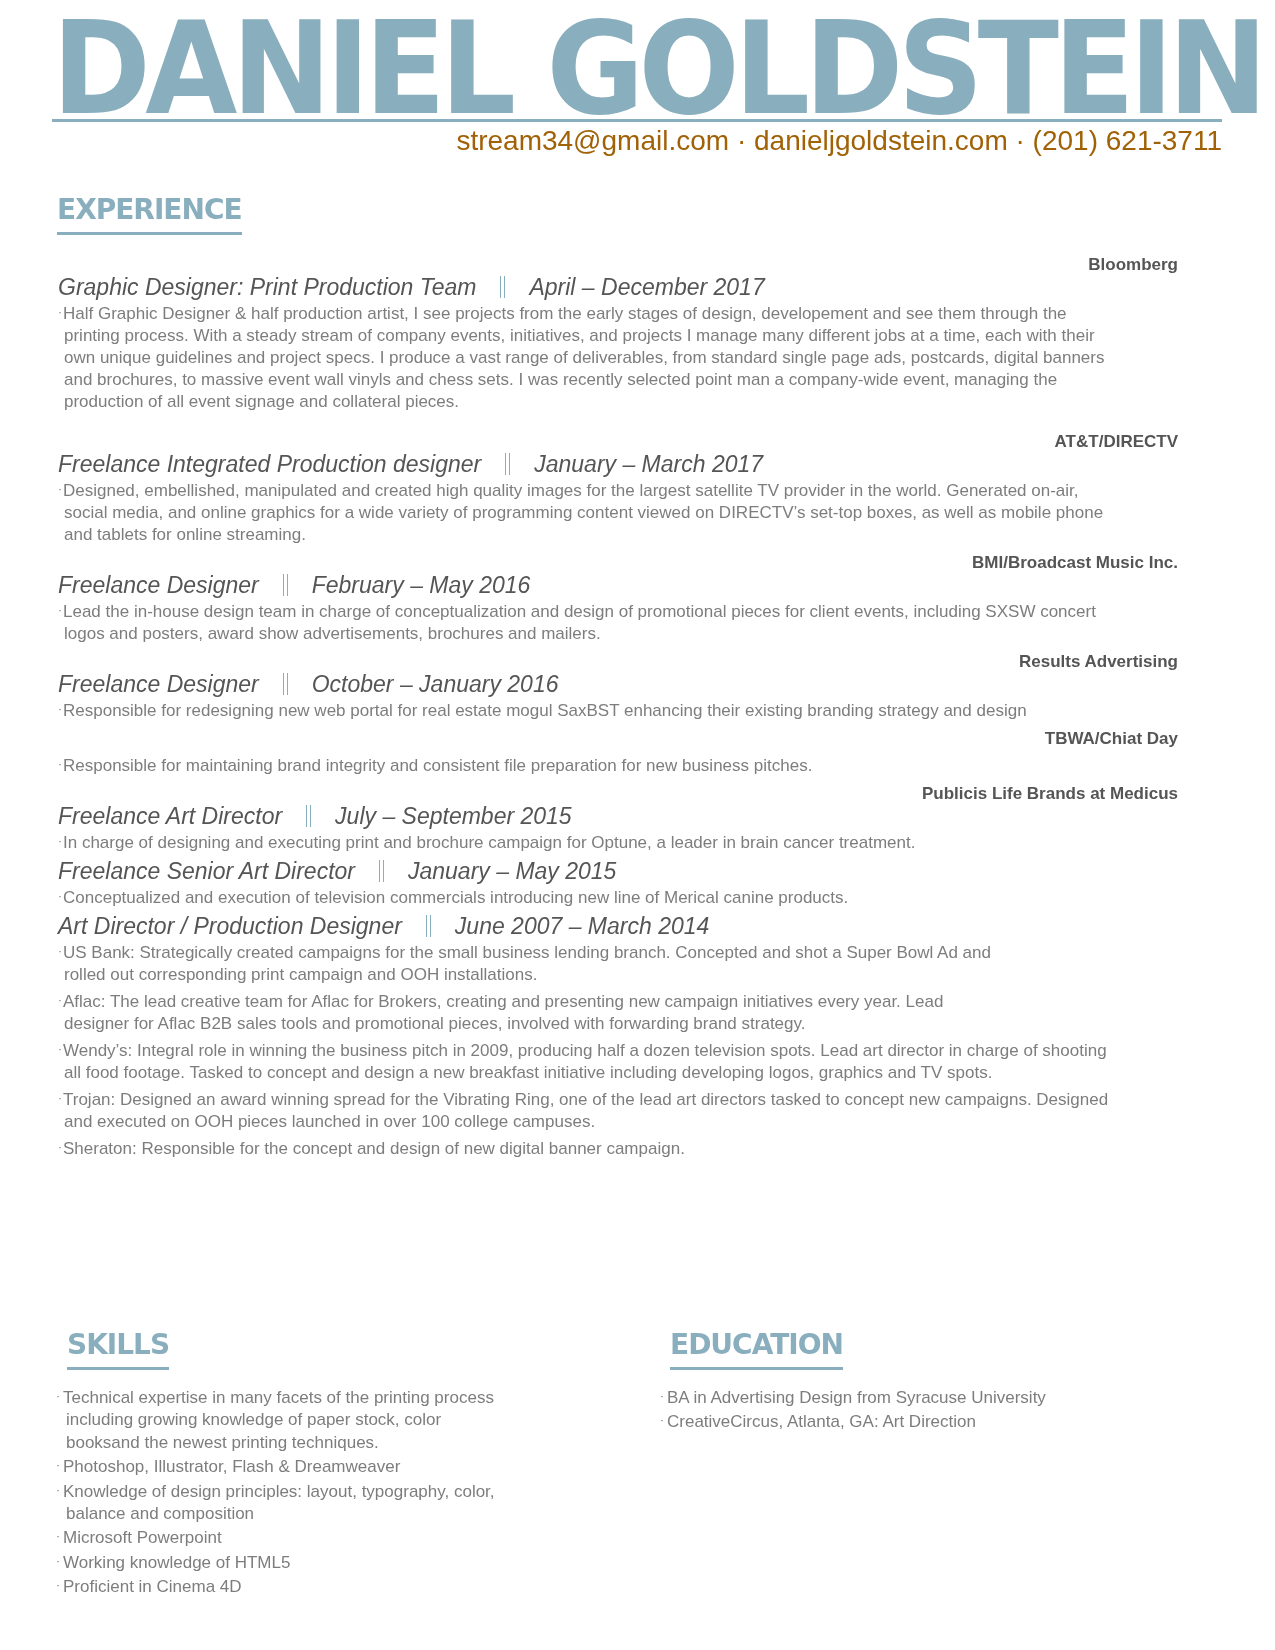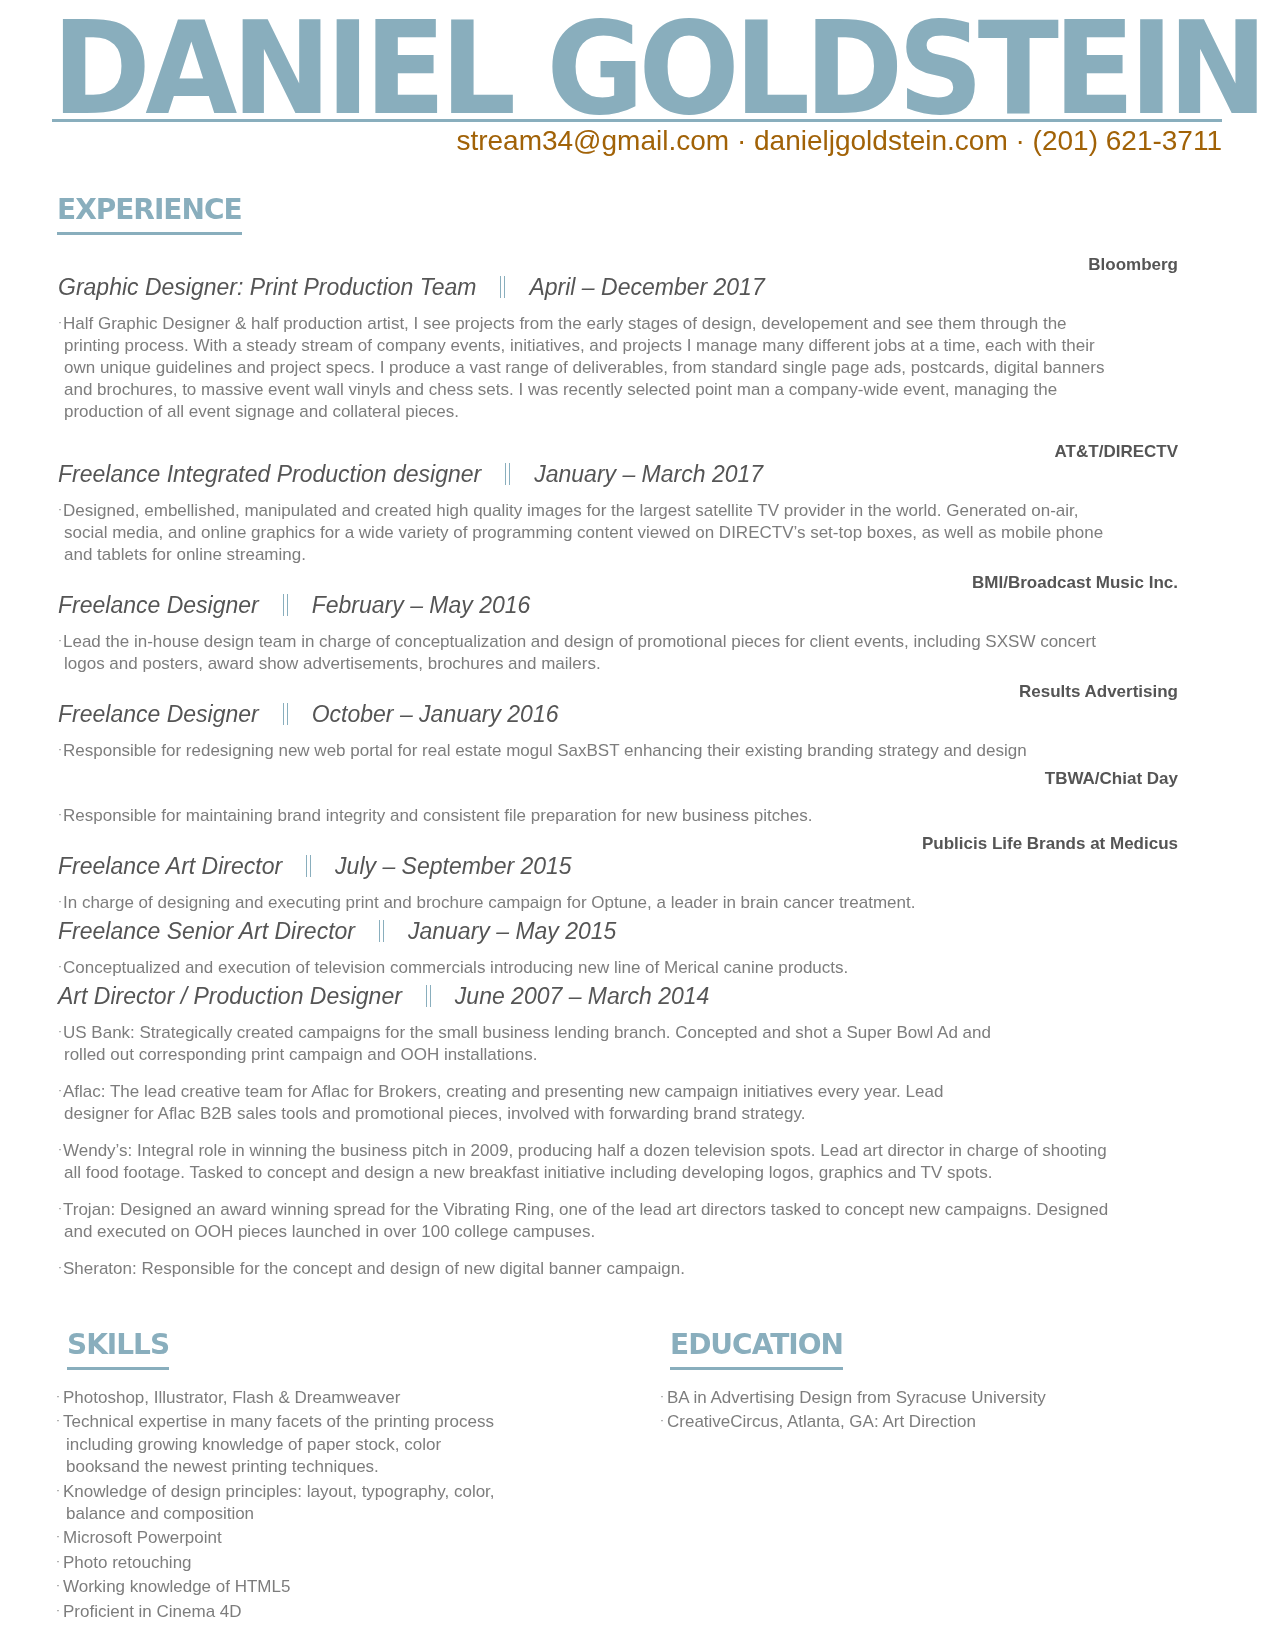--- a/index.html
+++ b/index.html
@@ -27,21 +27,21 @@
   }
   .exp-title { left: 57px; top: 188px; }
   .skills-title { left: 67px; top: 1323px; }
   .edu-title { left: 670px; top: 1323px; }
 
   .jobs { position: absolute; left: 58px; top: 254px; width: 1120px; font-family: "Liberation Sans", sans-serif; }
   .job { margin-bottom: 6px; }
   .company { font-weight: bold; font-size: 17px; color: #555555; line-height: 22px; text-align: right; }
   .roleline { font-style: italic; font-size: 23px; color: #555555; line-height: 22px; display: flex; align-items: center; }
   .divider { display: inline-block; width: 5px; height: 22px; border-left: 1px solid #89aebd; border-right: 1px solid #89aebd; margin: 0 24px; }
-  .bullet { font-size: 17px; line-height: 22px; color: #7d7d7d; padding-left: 6px; text-indent: -6px; margin-top: 13px; }
+  .bullet { font-size: 17px; line-height: 22px; color: #7d7d7d; padding-left: 6px; text-indent: -6px; margin-top: 3px; }
   .bullet .dot { font-size: 12px; vertical-align: 3px; margin-right: 1px; }
 
   .list { position: absolute; font-family: "Liberation Sans", sans-serif; font-size: 17px; line-height: 22.4px; color: #7d7d7d; }
   .skills-list { left: 56px; top: 1385px; width: 460px; }
   .edu-list { left: 660px; top: 1385px; width: 480px; }
   .list-item { padding-left: 10px; text-indent: -10px; }
   .list-item .dot { font-size: 12px; vertical-align: 3px; margin-right: 3px; }
 </style>
 </head>
 <body>
@@ -127,25 +127,24 @@
     <div class="bullet" style="width:960px"><span class="dot">·</span><span>US Bank: Strategically created campaigns for the small business lending branch. Concepted and shot a Super Bowl Ad and rolled out corresponding print campaign and OOH installations.</span></div>
     <div class="bullet" style="width:920px"><span class="dot">·</span><span>Aflac: The lead creative team for Aflac for Brokers, creating and presenting new campaign initiatives every year. Lead designer for Aflac B2B sales tools and promotional pieces, involved with forwarding brand strategy.</span></div>
     <div class="bullet" style="width:1060px"><span class="dot">·</span><span>Wendy’s: Integral role in winning the business pitch in 2009, producing half a dozen television spots. Lead art director in charge of shooting all food footage. Tasked to concept and design a new breakfast initiative including developing logos, graphics and TV spots.</span></div>
     <div class="bullet" style="width:1060px"><span class="dot">·</span><span>Trojan: Designed an award winning spread for the Vibrating Ring, one of the lead art directors tasked to concept new campaigns. Designed and executed on OOH pieces launched in over 100 college campuses.</span></div>
     <div class="bullet"><span class="dot">·</span><span>Sheraton: Responsible for the concept and design of new digital banner campaign.</span></div>
   </div>
 </div>
 
 <div class="section-title skills-title">SKILLS</div>
 <div class="list skills-list">
+  <div class="list-item"><span class="dot">·</span><span>Technical expertise in many facets of the printing process including growing knowledge of paper stock, color booksand the newest printing techniques.</span></div>
   <div class="list-item"><span class="dot">·</span><span>Photoshop, Illustrator, Flash &amp; Dreamweaver</span></div>
-  <div class="list-item"><span class="dot">·</span><span>Technical expertise in many facets of the printing process including growing knowledge of paper stock, color booksand the newest printing techniques.</span></div>
   <div class="list-item"><span class="dot">·</span><span>Knowledge of design principles: layout, typography, color, balance and composition</span></div>
   <div class="list-item"><span class="dot">·</span><span>Microsoft Powerpoint</span></div>
-  <div class="list-item"><span class="dot">·</span><span>Photo retouching</span></div>
   <div class="list-item"><span class="dot">·</span><span>Working knowledge of HTML5</span></div>
   <div class="list-item"><span class="dot">·</span><span>Proficient in Cinema 4D</span></div>
 </div>
 
 <div class="section-title edu-title">EDUCATION</div>
 <div class="list edu-list">
   <div class="list-item"><span class="dot">·</span><span>BA in Advertising Design from Syracuse University</span></div>
   <div class="list-item"><span class="dot">·</span><span>CreativeCircus, Atlanta, GA: Art Direction</span></div>
 </div>
 

